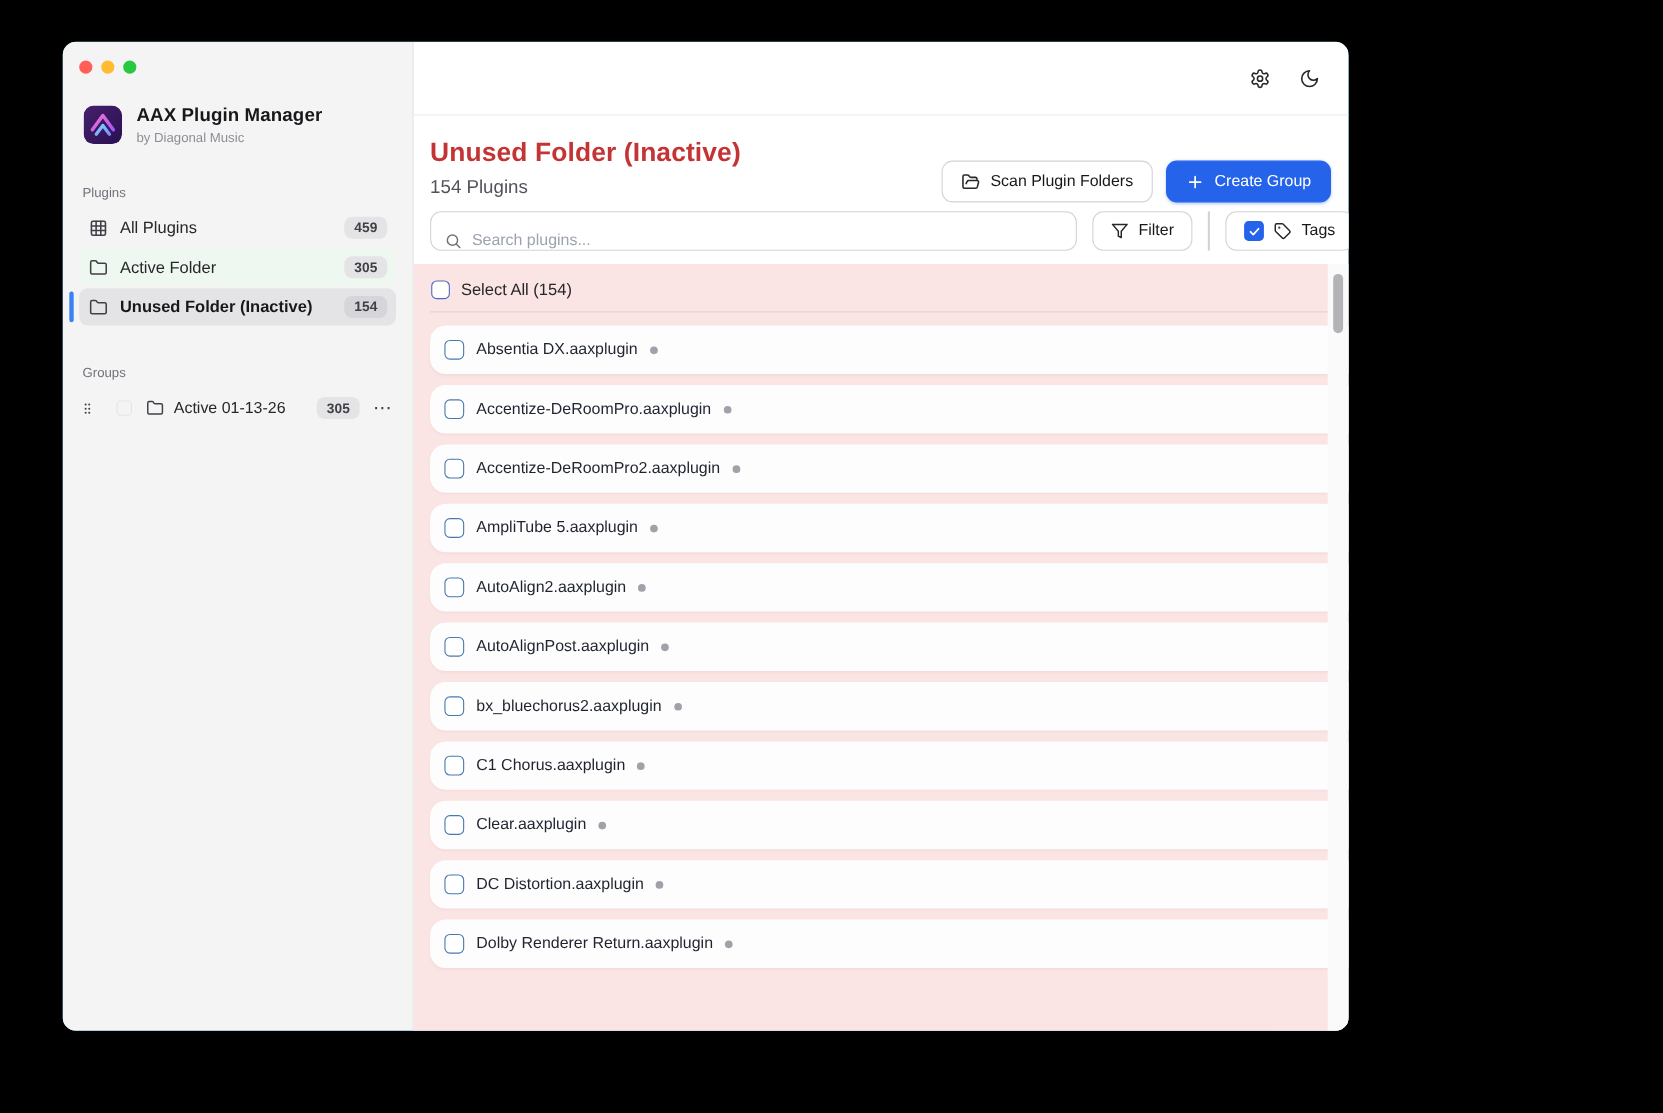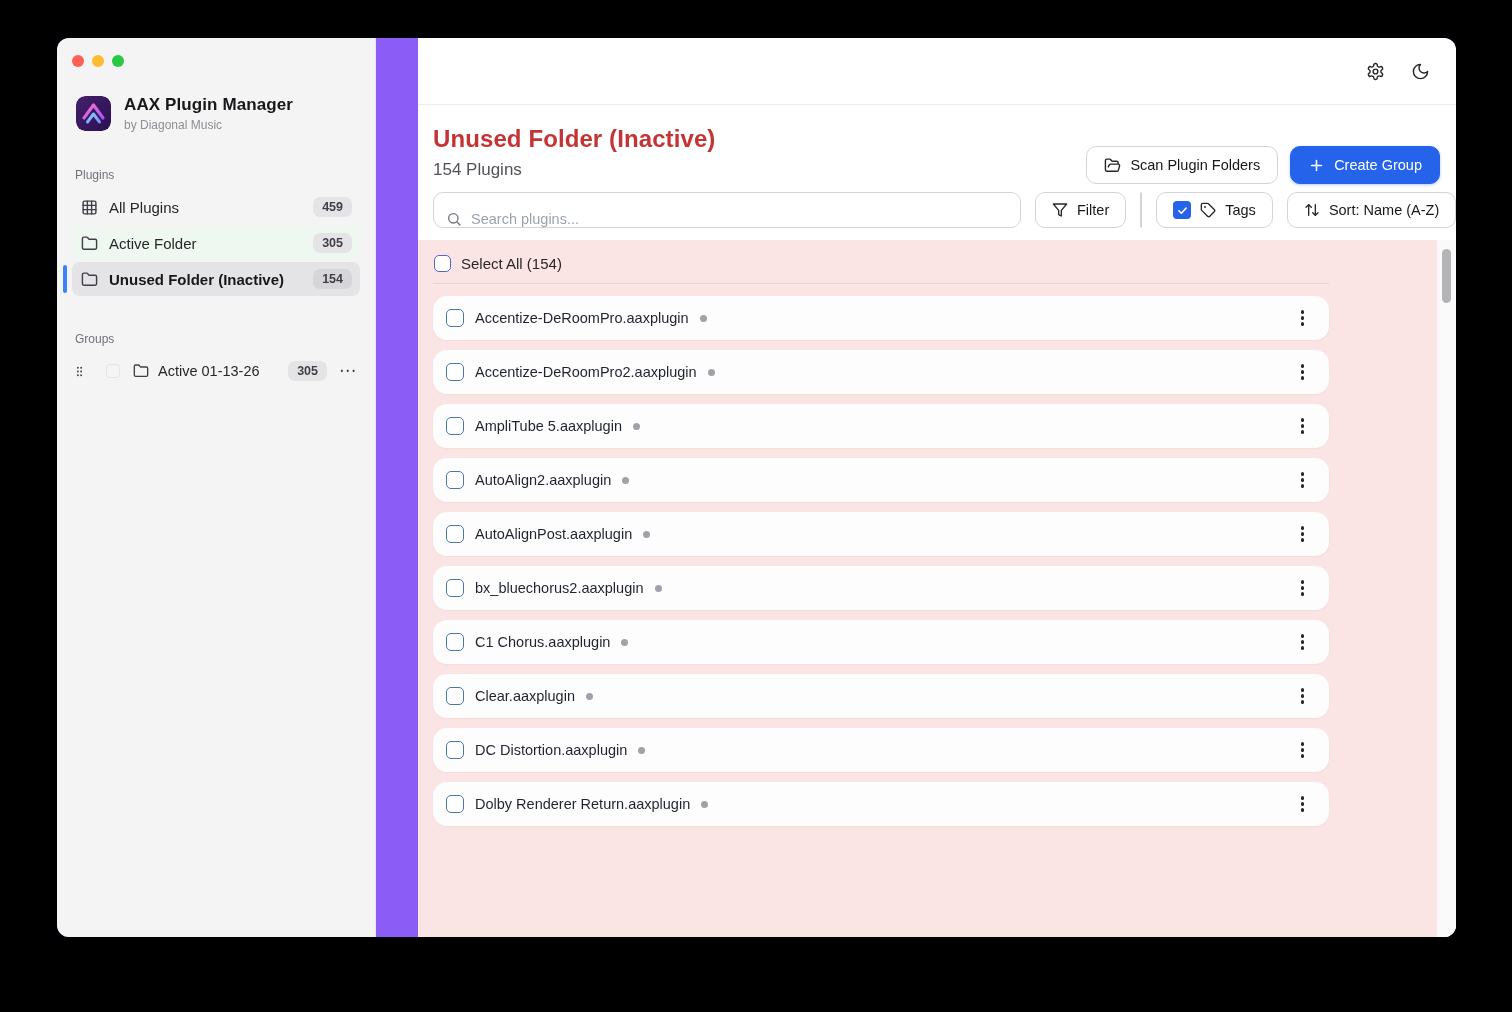--- a/index.html
+++ b/index.html
@@ -1,20 +1,20 @@
 <!DOCTYPE html>
 <html><head>
 <meta charset="utf-8">
 <style>
   * { margin: 0; padding: 0; box-sizing: border-box; }
   html, body { width: 1512px; height: 1012px; background: #000; font-family: "Liberation Sans", "DejaVu Sans", sans-serif; }
 
   .window {
-    position: absolute; left: 57px; top: 38px; width: 1399px; height: 899px;
-    background: #8b5cf6; border-radius: 12px; overflow: hidden; display: flex; gap: 42px;
+    position: absolute; left: 57px; top: 38px; width: 1169px; height: 899px;
+    background: #7dd3fc; border-radius: 12px; overflow: hidden; display: flex;
   }
 
   
   .sidebar {
     width: 319px; flex-shrink: 0; background: #f4f4f5;
     border-right: 1px solid #e4e4e7; padding: 17px 15px 0 15px;
   }
   .traffic { display: flex; gap: 8px; }
   .traffic span { width: 12px; height: 12px; border-radius: 50%; display: block; }
   .tl-red { background: #ff5f57; }
@@ -307,20 +307,30 @@
     </div>
 
     <div class="list-area">
       <div class="list-inner">
         <div class="select-all-row">
           <span class="sa-checkbox"></span>
           <span class="sa-label">Select All (154)</span>
         </div>
         <div class="list-divider"></div>
         <div id="plugin-list">
+  <div class="row">
+    <span class="cb"></span>
+    <span class="row-label">Absentia DX.aaxplugin</span>
+    <span class="dot"></span>
+    <span class="kebab">
+                <i></i>
+                <i></i>
+                <i></i>
+              </span>
+  </div>
 
   <div class="row">
     <span class="cb"></span>
     <span class="row-label">Accentize-DeRoomPro.aaxplugin</span>
     <span class="dot"></span>
     <span class="kebab">
                 <i></i>
                 <i></i>
                 <i></i>
               </span>

